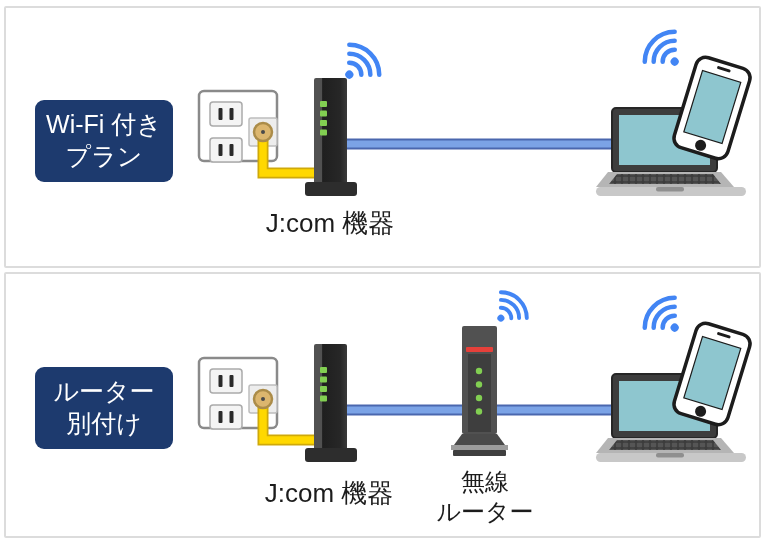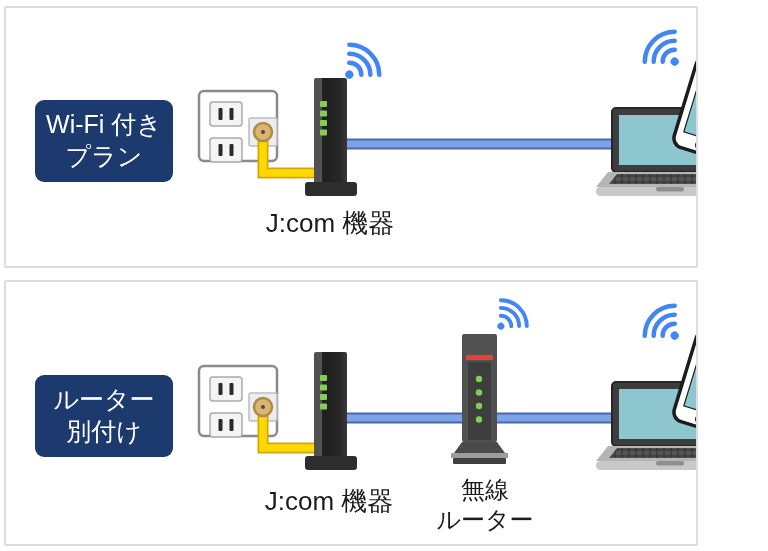--- a/index.html
+++ b/index.html
@@ -6,24 +6,24 @@
     --badge-navy:#1d3a6e; --wifi-blue:#4285f4;
     --cable-yellow:#ffd800; --cable-yellow-edge:#cfa90a;
     --cable-blue:#7ba3e6; --cable-blue-edge:#4a67ae;
     --led-green:#82cf52; --router-stripe-red:#e6403a;
     --screen-teal:#8ec6cf; --panel-border:#dcdcdc;
     --label-text:#1c1c1c; --badge-text:#ffffff;
   }
   *{box-sizing:border-box}
   html,body{margin:0;padding:0;background:#ffffff;font-family:"Liberation Sans",sans-serif}
   .stage{position:relative;width:768px;height:551px;background:#ffffff;overflow:hidden}
-  .panel{position:absolute;left:4px;width:694px;background:#ffffff;
+  .panel{position:absolute;left:4px;width:757px;background:#ffffff;
          border:2px solid var(--panel-border);border-radius:2px;overflow:hidden}
   .panel-1{top:6px;height:262px}
-  .panel-2{top:280px;height:266px}
+  .panel-2{top:272px;height:266px}
   .panel svg{display:block}
   .wifi-arc{fill:none;stroke:var(--wifi-blue);stroke-width:3;stroke-linecap:round}
   .wifi-dot{fill:var(--wifi-blue)}
   .cable-yellow-outer{fill:none;stroke:var(--cable-yellow-edge);stroke-width:11}
   .cable-yellow-inner{fill:none;stroke:var(--cable-yellow);stroke-width:7.5}
   .cable-blue-outer{fill:none;stroke:var(--cable-blue-edge);stroke-width:11}
   .cable-blue-inner{fill:none;stroke:var(--cable-blue);stroke-width:7}
   .led{fill:var(--led-green)}
   .stripe{fill:var(--router-stripe-red)}
   .screen{fill:var(--screen-teal)}

